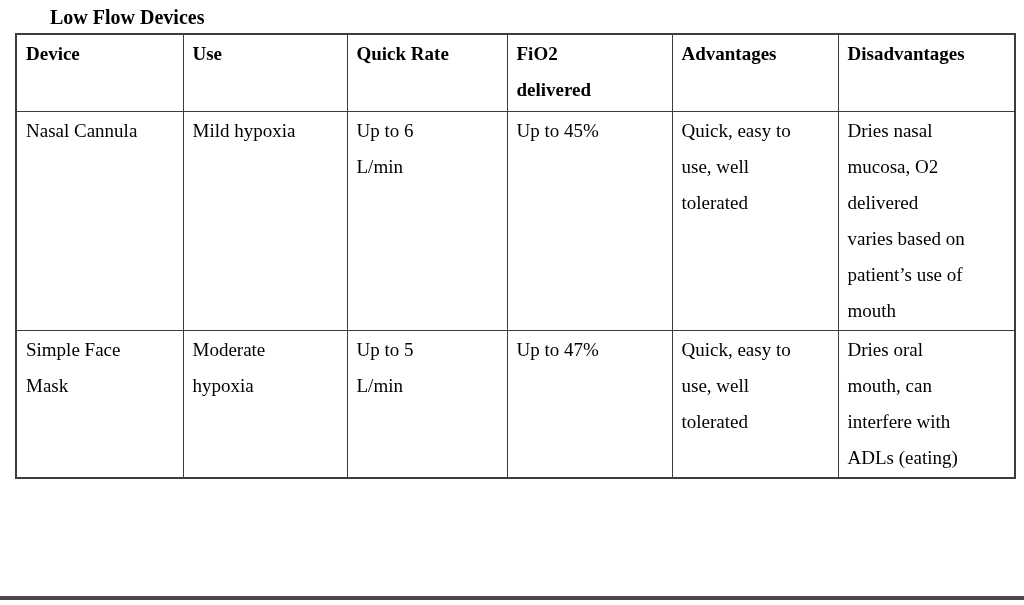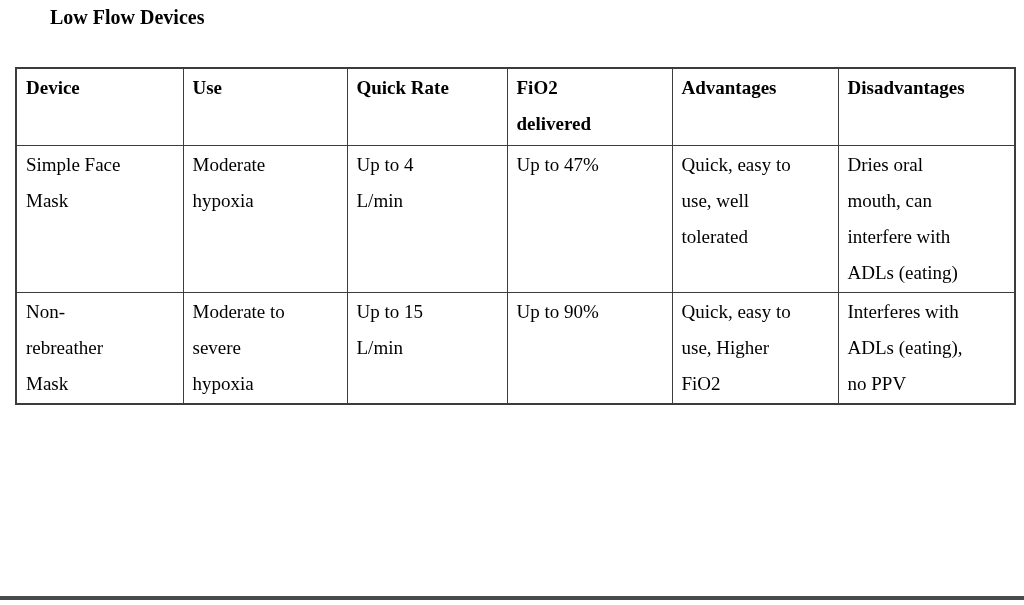--- a/index.html
+++ b/index.html
@@ -26,21 +26,20 @@
     margin-left: 32px;
   }
   table.device-table {
     position: absolute;
     left: 15px;
     top: 33px;
     width: 999px;
     border-collapse: collapse;
     table-layout: fixed;
     border: 2px solid #3c3c3c;
-    margin-top: 34px;
   }
   table.device-table td,
   table.device-table th {
     border: 1px solid #3c3c3c;
     vertical-align: top;
     text-align: left;
     padding: 1px 6px 1px 9px;
     font-size: 19px;
     line-height: 36px;
     white-space: pre-line;
@@ -79,48 +78,47 @@
       <th>Use</th>
       <th>Quick Rate</th>
       <th>FiO2
 delivered</th>
       <th>Advantages</th>
       <th>Disadvantages</th>
     </tr>
   </thead>
   <tbody>
     <tr>
+      <td>Nasal Cannula</td>
+      <td>Mild hypoxia</td>
+      <td>Up to 6
+L/min</td>
+      <td>Up to 45%</td>
+      <td>Quick, easy to
+use, well
+tolerated</td>
+      <td>Dries nasal
+mucosa, O2
+delivered
+varies based on
+patient’s use of
+mouth</td>
+    </tr>
+    <tr>
       <td>Simple Face
 Mask</td>
       <td>Moderate
 hypoxia</td>
-      <td>Up to 4
+      <td>Up to 5
 L/min</td>
       <td>Up to 47%</td>
       <td>Quick, easy to
 use, well
 tolerated</td>
       <td>Dries oral
 mouth, can
 interfere with
 ADLs (eating)</td>
     </tr>
-    <tr>
-      <td>Non-
-rebreather
-Mask</td>
-      <td>Moderate to
-severe
-hypoxia</td>
-      <td>Up to 15
-L/min</td>
-      <td>Up to 90%</td>
-      <td>Quick, easy to
-use, Higher
-FiO2</td>
-      <td>Interferes with
-ADLs (eating),
-no PPV</td>
-    </tr>
   </tbody>
 </table>
 
 <div class="page-edge-divider"></div>
 
 </body></html>

